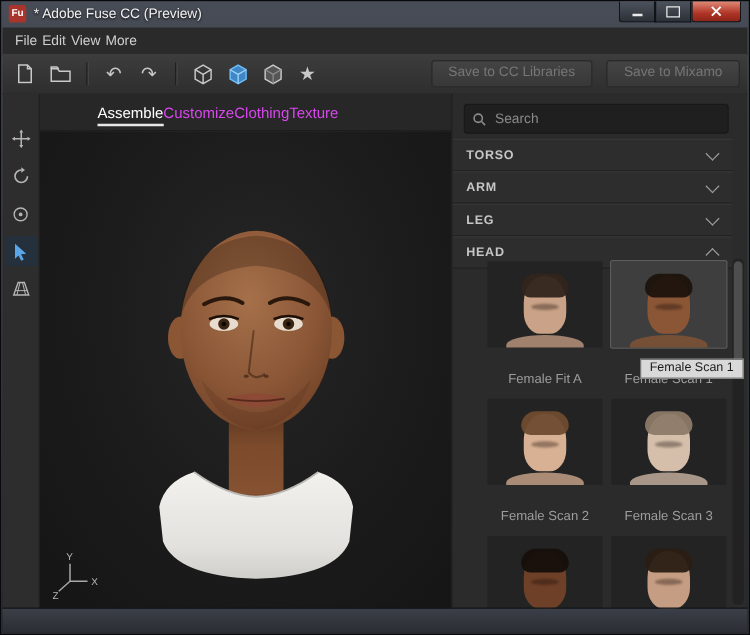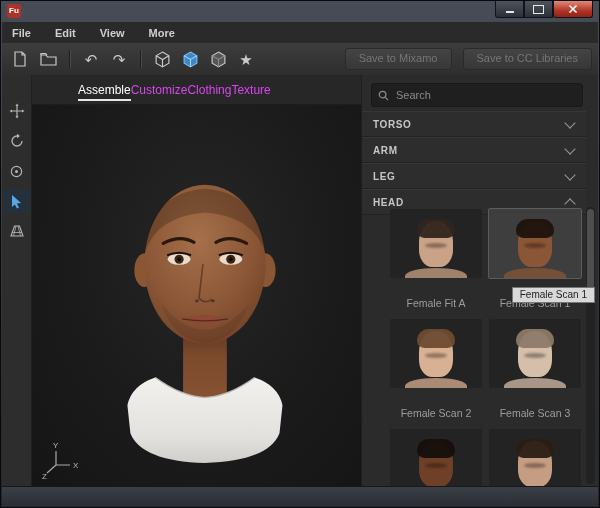--- a/index.html
+++ b/index.html
@@ -17,21 +17,21 @@
   .win-title{position:absolute;left:26px;top:4px;font-size:11px;color:#f2f2f2;text-shadow:0 1px 2px #000;}
   .win-controls{position:absolute;right:6px;top:0;display:flex;}
   .win-btn{width:27px;height:16px;background:linear-gradient(#4d535d,#2c3037);
     border:1px solid #111318;border-top:none;display:flex;align-items:center;justify-content:center;}
   .win-btn.minb{border-radius:0 0 0 3px;}
   .win-btn.closeb{width:38px;background:linear-gradient(#e08a77,#b03527 60%,#8e2417);border-radius:0 0 3px 3px;}
   .glyph-min{width:8px;height:2px;background:#e9e9e9;margin-top:5px;}
   .glyph-max{width:9px;height:7px;border:1px solid #e9e9e9;}
   
   .menubar{position:absolute;top:21px;left:1px;right:1px;height:21px;background:#2a2a2a;
-    border-bottom:1px solid #1b1b1b;display:flex;align-items:center;padding-left:10px;gap:24px;font-weight:bold;}
+    border-bottom:1px solid #1b1b1b;display:flex;align-items:center;padding-left:10px;gap:4px;}
   .menu-item{font-size:11px;color:#cfcfcf;cursor:default;}
   
   .toolbar{position:absolute;top:42px;left:1px;right:1px;height:32px;
     background:linear-gradient(#3d3d3d,#2e2e2e);border-bottom:1px solid #191919;
     display:flex;align-items:center;padding:0 6px;gap:4px;}
   .tb-btn{width:24px;height:24px;display:flex;align-items:center;justify-content:center;color:#c9c9c9;border-radius:3px;}
   .tb-btn.active-blue{color:#5fb2f2;}
   .tb-glyph{font-size:15px;line-height:15px;}
   .tb-sep{width:1px;height:18px;background:#1f1f1f;box-shadow:1px 0 0 #4a4a4a;margin:0 5px;}
   .tb-spacer{flex:1;}
@@ -92,20 +92,21 @@
     background:linear-gradient(#3b3f47,#2a2d33);border-top:1px solid #15171b;}
   svg{display:block;}
 </style>
 </head>
 <body>
 
 <div class="window">
 
   <div class="titlebar">
     <div class="app-badge">Fu</div>
+    <div class="win-title">* Adobe Fuse CC (Preview)</div>
     <div class="win-controls">
       <div class="win-btn minb">
         <div class="glyph-min"></div>
       </div>
       <div class="win-btn">
         <div class="glyph-max"></div>
       </div>
       <div class="win-btn closeb">
         <svg width="10" height="10" viewBox="0 0 10 10">
           <path d="M1.5 1.5 L8.5 8.5 M8.5 1.5 L1.5 8.5" stroke="#fff" stroke-width="1.6"></path>
@@ -156,22 +157,22 @@
     <div class="tb-btn">
       <svg width="17" height="17" viewBox="0 0 16 16">
         <path d="M8 1 L14 4.5 V11.5 L8 15 L2 11.5 V4.5 Z" fill="#555" stroke="#c9c9c9" stroke-width="1.1"></path>
         <path d="M2 4.5 L8 8 L14 4.5 M8 8 V15" fill="none" stroke="#8b8b8b" stroke-width="1"></path>
       </svg>
     </div>
     <div class="tb-btn">
       <span class="tb-glyph">★</span>
     </div>
     <div class="tb-spacer"></div>
+    <div class="save-btn">Save to CC Libraries</div>
     <div class="save-btn">Save to Mixamo</div>
-    <div class="save-btn">Save to CC Libraries</div>
   </div>
 
   <div class="leftrail">
     <div class="rail-btn">
       <svg width="16" height="16" viewBox="0 0 16 16">
         <path d="M8 2 V14 M2 8 H14" stroke="currentColor" stroke-width="1.2"></path>
         <path d="M8 0.5 L6.4 3 H9.6 Z M8 15.5 L6.4 13 H9.6 Z M0.5 8 L3 6.4 V9.6 Z M15.5 8 L13 6.4 V9.6 Z" fill="currentColor"></path>
       </svg>
     </div>
     <div class="rail-btn">

